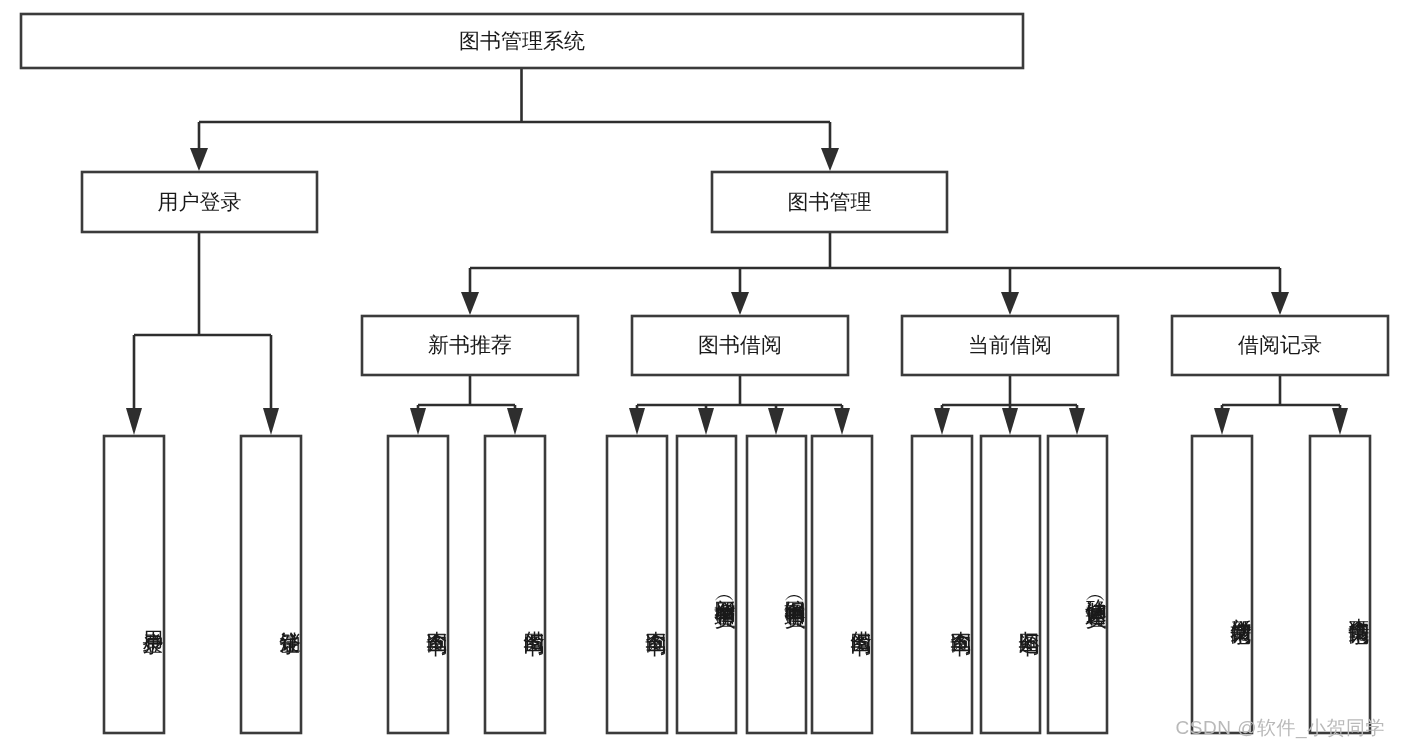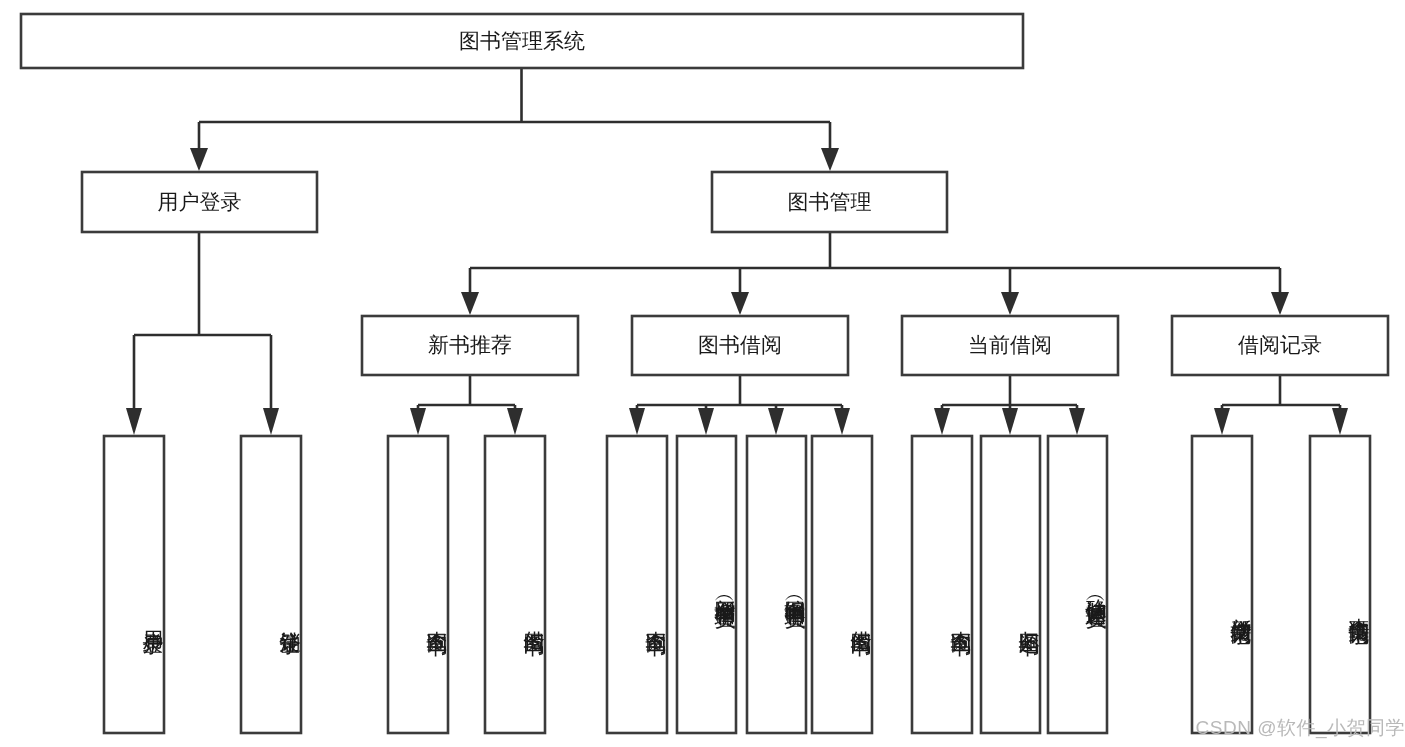--- a/index.html
+++ b/index.html
@@ -60,21 +60,21 @@
     color: #1a1a1a;
     letter-spacing: 1.5px;
     display: flex;
     align-items: flex-start;
     justify-content: center;
     text-align: left;
     user-select: none;
   }
   .watermark {
     position: absolute;
-    right: 0;
+    right: 20px;
     bottom: 6px;
     font-family: "Liberation Sans", "DejaVu Sans", sans-serif;
     font-size: 19px;
     color: #b9b9b9;
     letter-spacing: 0.5px;
     white-space: nowrap;
   }
 </style>
 </head>
 <body>

